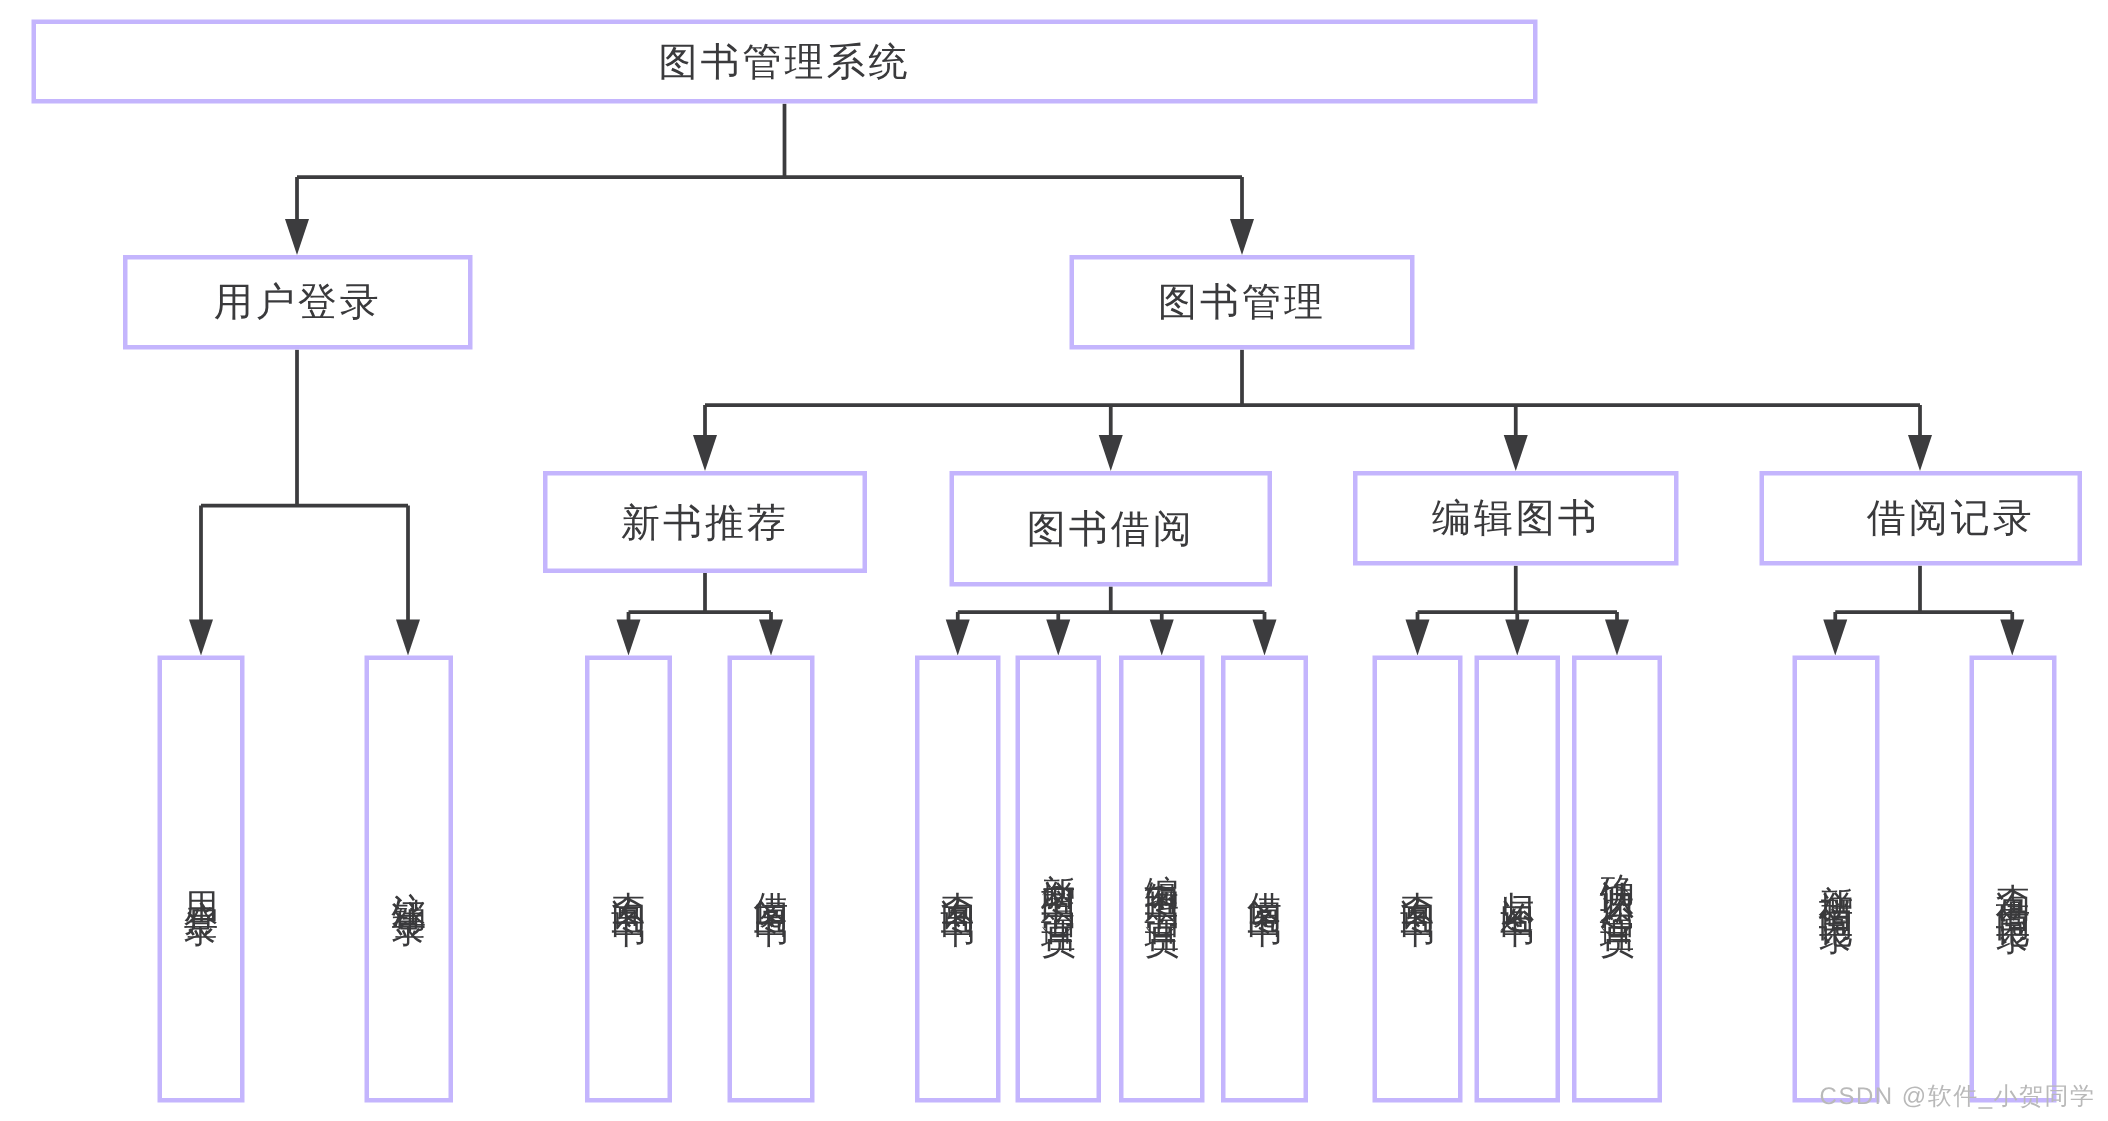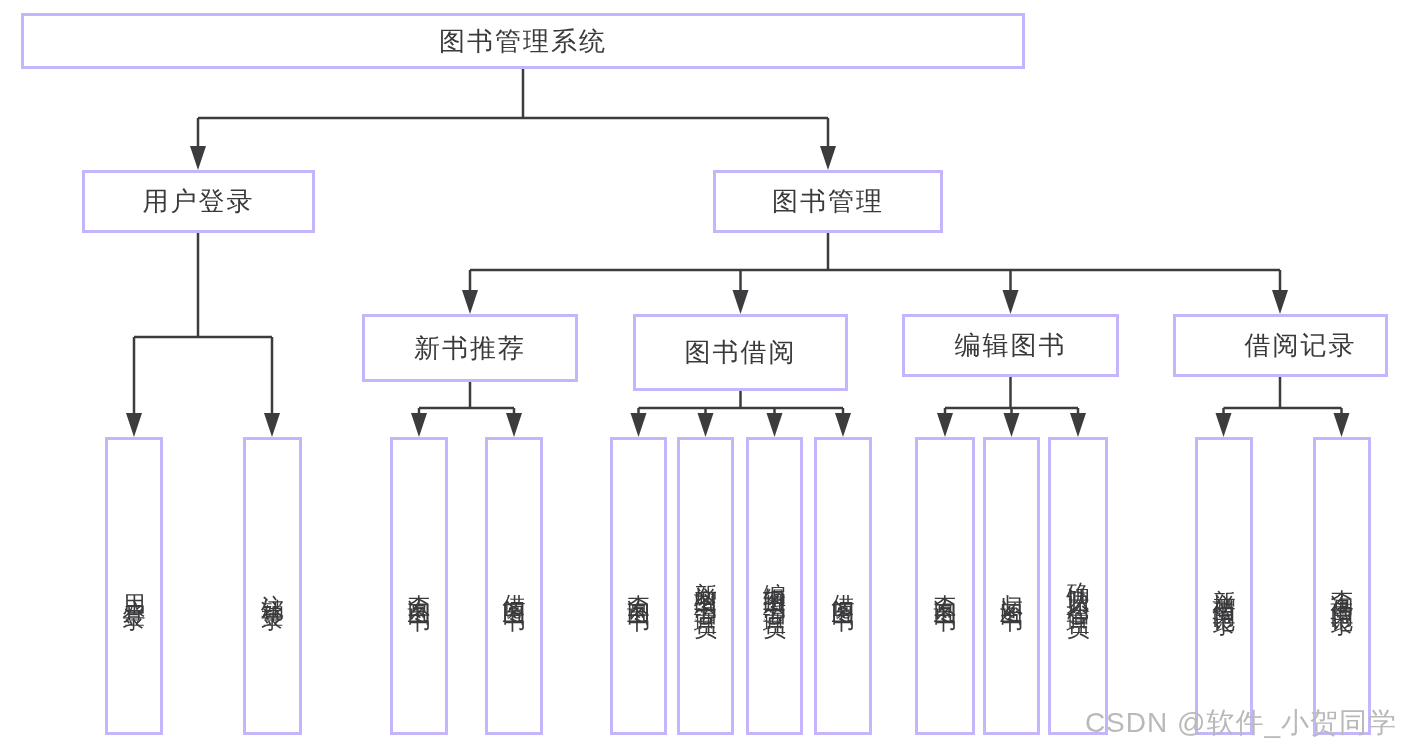--- a/index.html
+++ b/index.html
@@ -41,21 +41,21 @@
     font-size: 23px;
     writing-mode: vertical-rl;
     text-orientation: mixed;
     letter-spacing: 5px;
     line-height: 1;
   }
   .watermark {
     position: absolute;
     right: 8px;
     bottom: 5px;
-    font-size: 28px;
+    font-size: 16px;
     letter-spacing: 1px;
     color: #b9b9b9;
     white-space: nowrap;
   }
 </style>
 </head>
 <body>
 
 <div id="stage">
 

